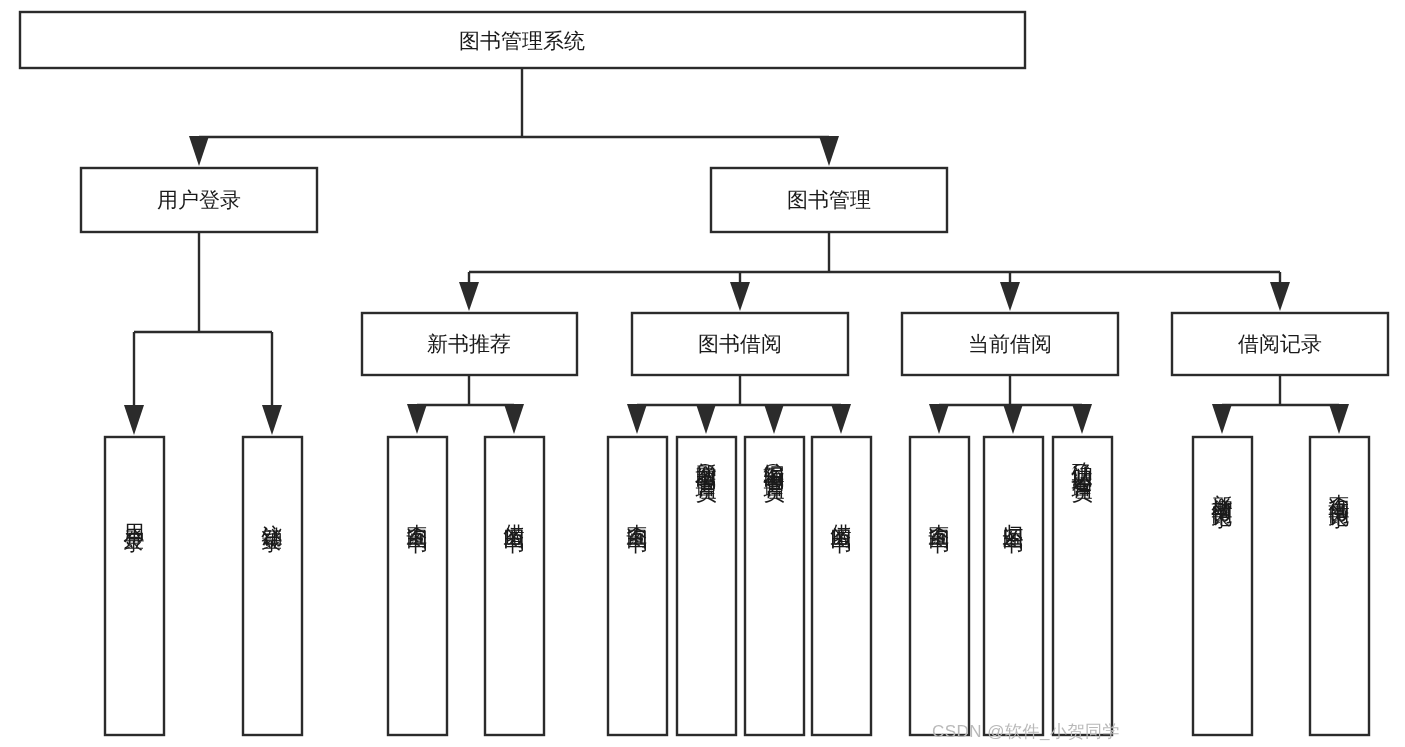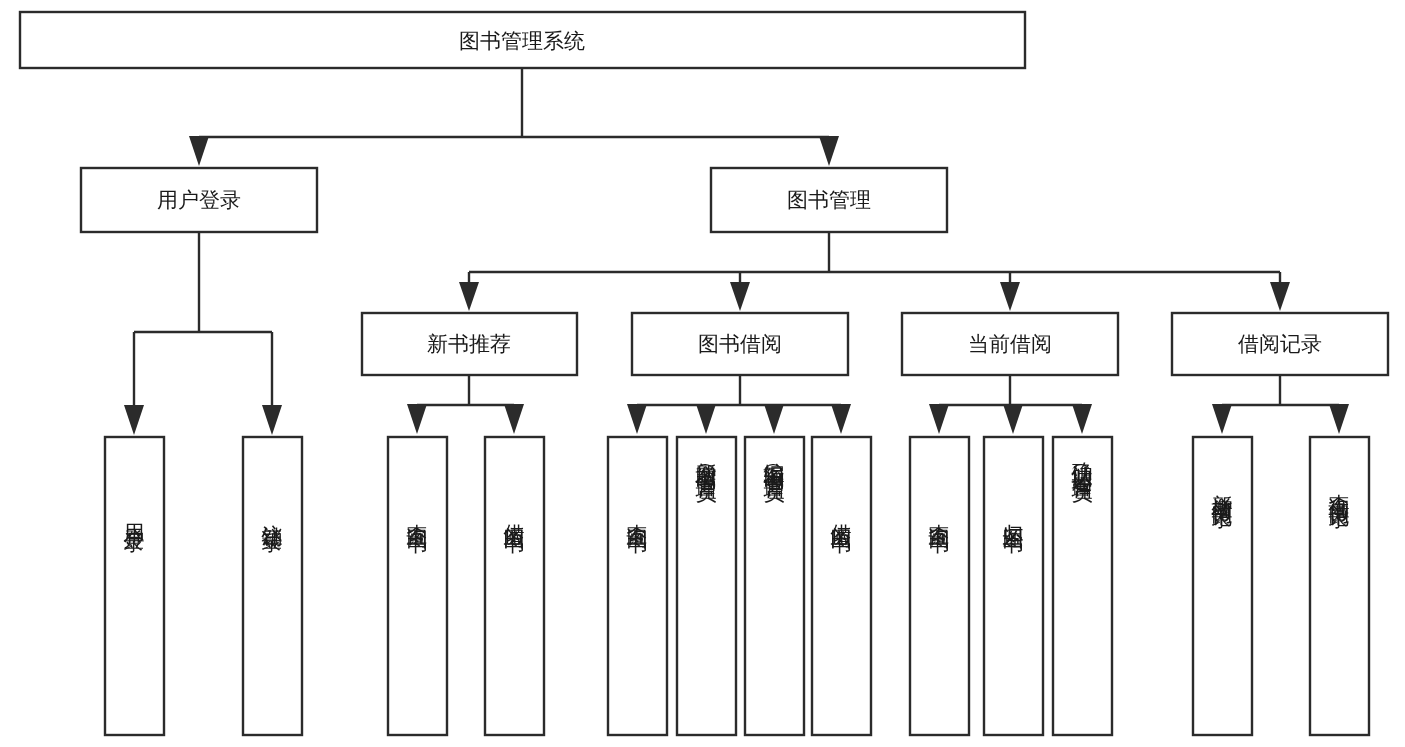--- a/index.html
+++ b/index.html
@@ -215,14 +215,15 @@
   <div class="leaf-label-wrap" style="left:1053px; top:437px; width:59px; height:298px; padding-top:8px;">
     <span class="leaf-label">确认归还（管理员）</span>
   </div>
   <div class="leaf-label-wrap" style="left:1193px; top:437px; width:59px; height:298px; padding-top:40px;">
     <span class="leaf-label">新增借阅记录</span>
   </div>
   <div class="leaf-label-wrap" style="left:1310px; top:437px; width:59px; height:298px; padding-top:40px;">
     <span class="leaf-label">查询借阅记录</span>
   </div>
 
+  <div class="watermark">CSDN @软件_小贺同学</div>
 
 </div>
 
 </body></html>

